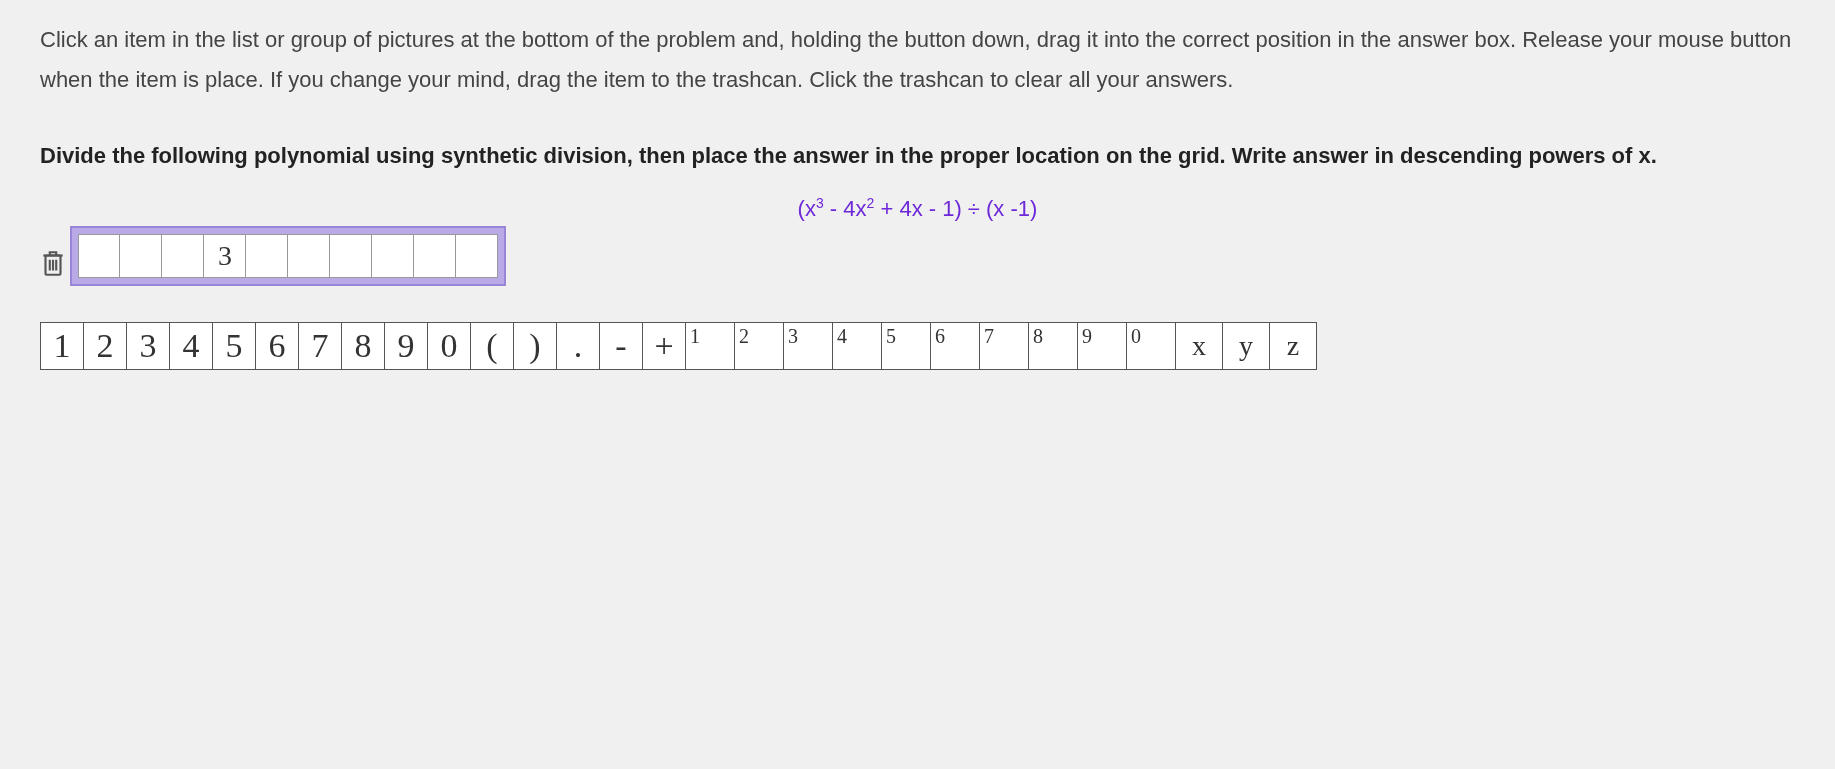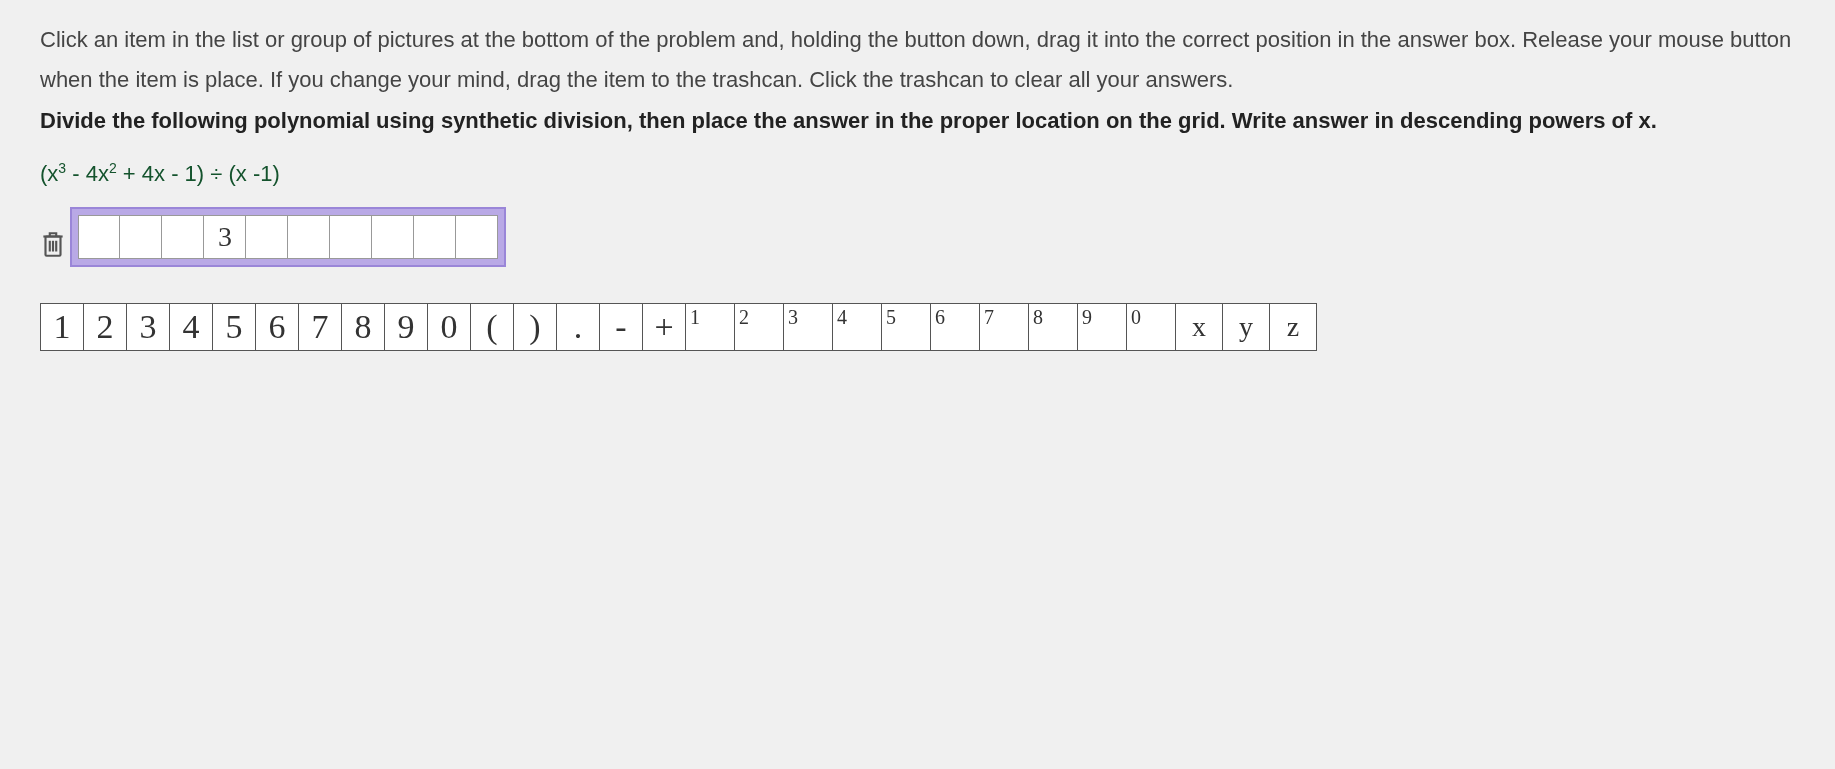--- a/index.html
+++ b/index.html
@@ -8,33 +8,34 @@
     font-family: Arial, Helvetica, sans-serif;
     background: #f0f0f0;
     color: #333;
     width: 1835px;
     box-sizing: border-box;
   }
   .instructions {
     font-size: 22px;
     line-height: 1.8;
     color: #444;
-    margin-bottom: 2px;
+    margin-bottom: 37px;
   }
   .prompt {
     font-size: 22px;
     line-height: 1.8;
     font-weight: bold;
     color: #222;
     margin-bottom: 19px;
   }
   .expression {
     font-size: 22px;
-    color: #14532d;
-    margin-bottom: 20px;
+    color: #6d28d9;
+    margin-bottom: 4px;
+    text-align: center;
   }
   .expression sup {
     font-size: 14px;
     vertical-align: super;
   }
   .trash-icon {
     display: inline-block;
     margin: 10px 0 40px 0;
     cursor: pointer;
   }

